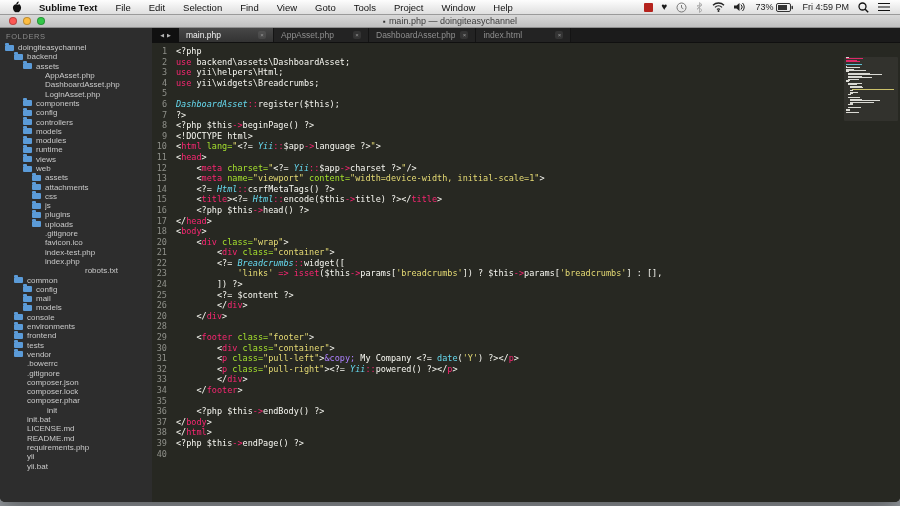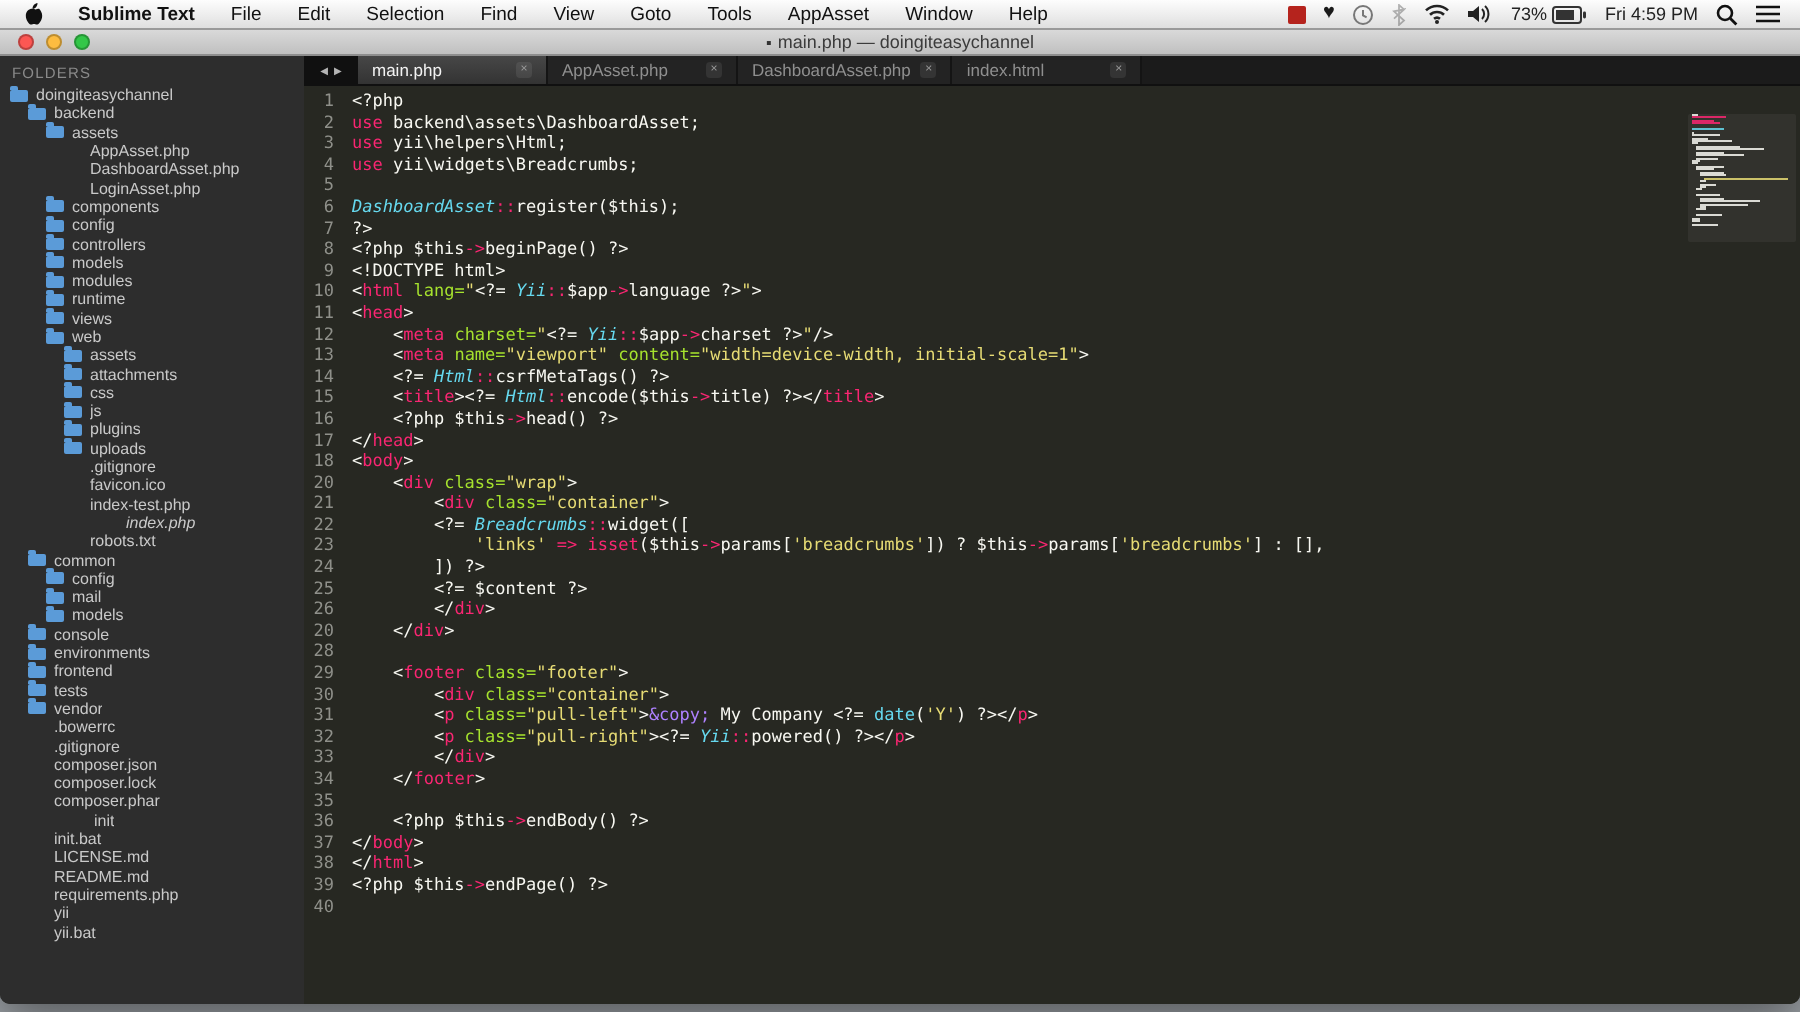--- a/index.html
+++ b/index.html
@@ -84,21 +84,21 @@
   </span>
   <span class="menu-items">
       <span class="menu-item app-name">Sublime Text</span>
       <span class="menu-item">File</span>
       <span class="menu-item">Edit</span>
       <span class="menu-item">Selection</span>
       <span class="menu-item">Find</span>
       <span class="menu-item">View</span>
       <span class="menu-item">Goto</span>
       <span class="menu-item">Tools</span>
-      <span class="menu-item">AppAsset</span>
+      <span class="menu-item">Project</span>
       <span class="menu-item">Window</span>
       <span class="menu-item">Help</span>
     </span>
   <span class="menu-status">
     <span class="red-square"></span>
     <span class="heart-glyph">♥</span>
     <svg width="11" height="11" viewBox="0 0 11 11">
       <circle cx="5.5" cy="5.5" r="4.5" fill="none" stroke="#777" stroke-width="1"></circle>
       <path d="M5.5 3v2.7l1.8 1" stroke="#777" stroke-width="1" fill="none"></path>
     </svg>
@@ -233,25 +233,25 @@
           <span class="lbl">.gitignore</span>
         </div>
         <div class="tree-row" style="padding-left: 32px;">
           <span class="file-pad"></span>
           <span class="lbl">favicon.ico</span>
         </div>
         <div class="tree-row" style="padding-left: 32px;">
           <span class="file-pad"></span>
           <span class="lbl">index-test.php</span>
         </div>
-        <div class="tree-row" style="padding-left: 50px; font-style: italic;">
+        <div class="tree-row" style="padding-left: 32px;">
           <span class="file-pad"></span>
           <span class="lbl">index.php</span>
         </div>
-        <div class="tree-row" style="padding-left: 32px;">
+        <div class="tree-row" style="padding-left: 44px; margin-left: 28px;">
           <span class="file-pad"></span>
           <span class="lbl">robots.txt</span>
         </div>
         <div class="tree-row" style="padding-left: 14px;">
           <span class="folder-ic"></span>
           <span class="lbl">common</span>
         </div>
         <div class="tree-row" style="padding-left: 23px;">
           <span class="folder-ic"></span>
           <span class="lbl">config</span>

